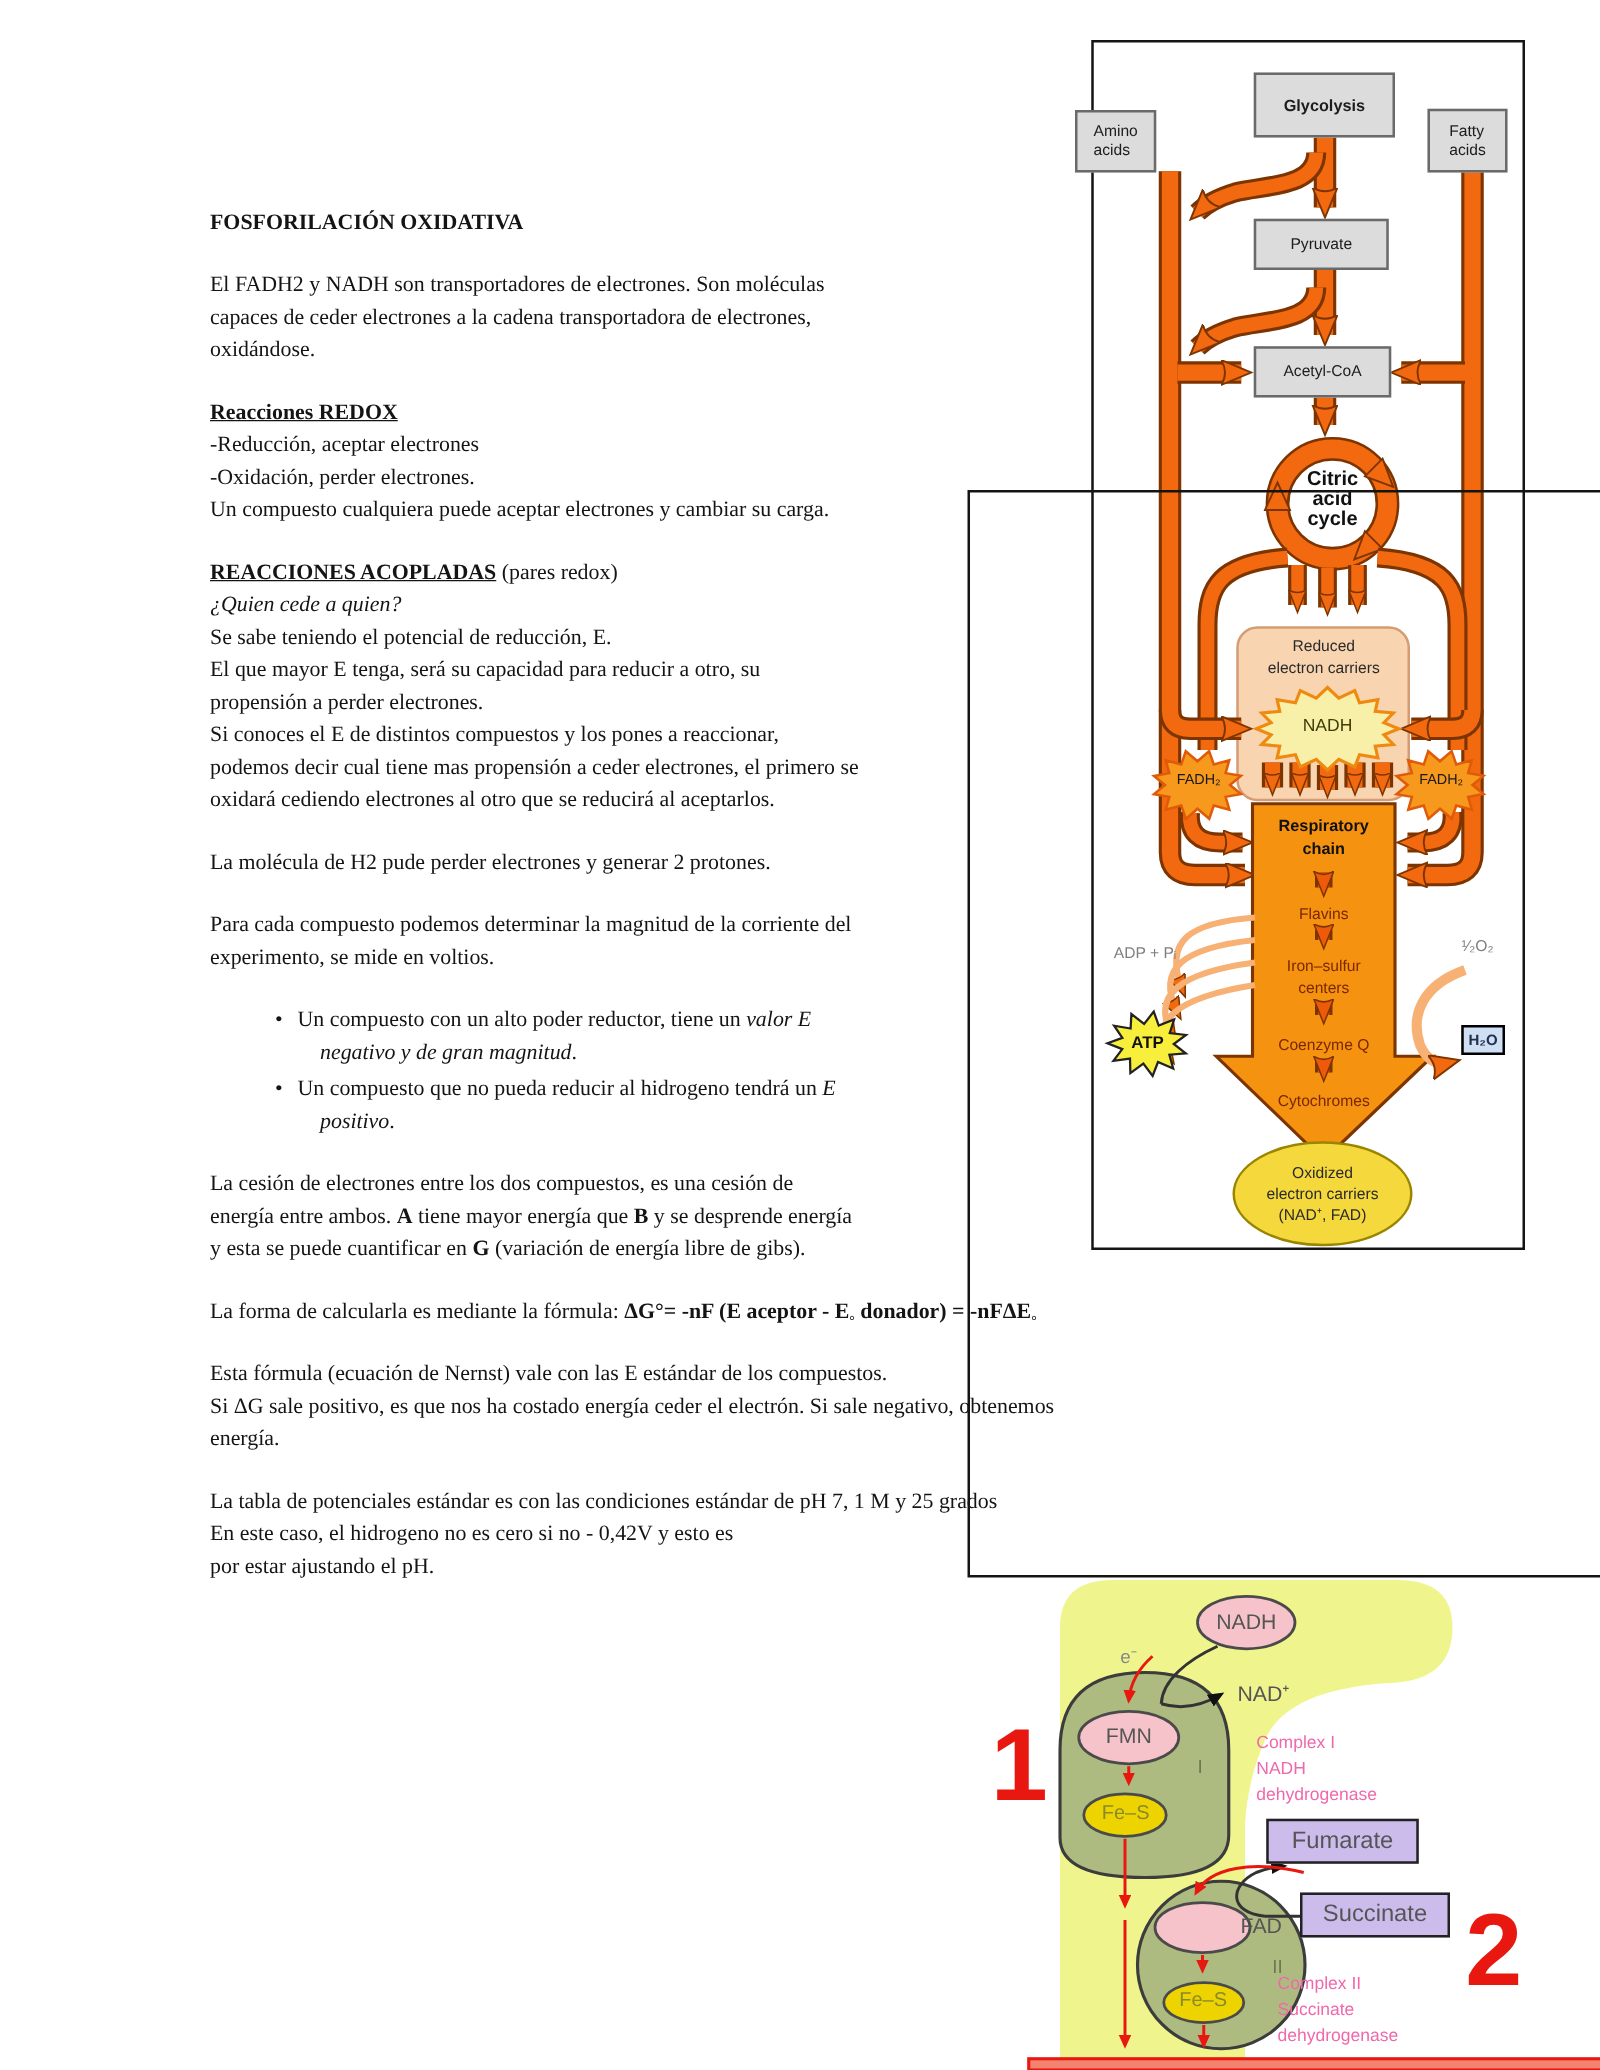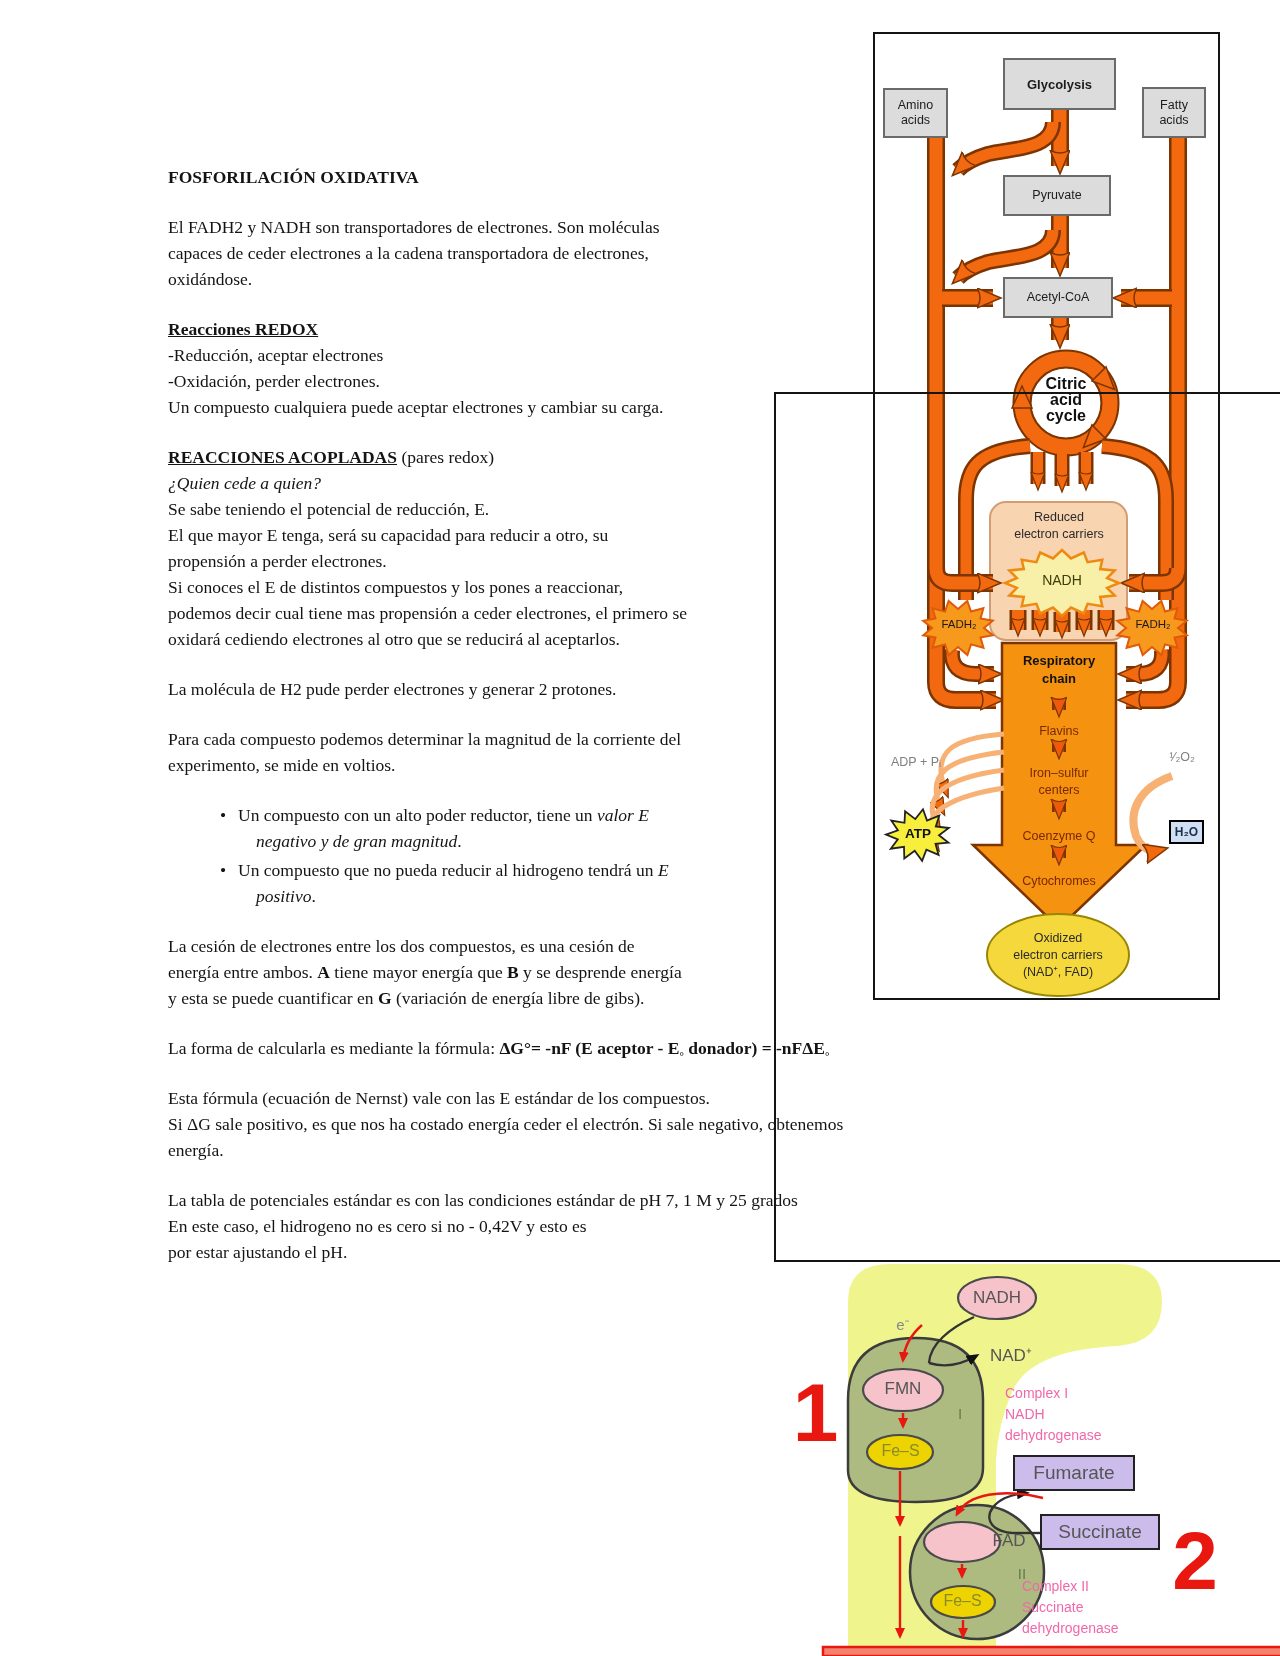--- a/index.html
+++ b/index.html
@@ -20,21 +20,21 @@
   
   #fig1-bg{position:absolute;left:873px;top:32px;width:347px;height:968px;background:#fff;
            border:2px solid #141414;box-sizing:border-box;z-index:8;}
   #overlay-rect{position:absolute;left:774px;top:392px;width:520px;height:870px;
                 border:2px solid #141414;box-sizing:border-box;z-index:50;pointer-events:none;}
   
   #art{position:absolute;left:0;top:0;z-index:10;pointer-events:none;}
   
   .gbox{position:absolute;z-index:12;background:#dcdcdc;border:2px solid #6a6a6a;
         box-sizing:border-box;display:flex;align-items:center;justify-content:center;
-        text-align:center;font-family:"Liberation Sans",sans-serif;font-size:12.5px;
+        font-family:"Liberation Sans",sans-serif;font-size:12.5px;
         color:#1c1c1c;white-space:pre-line;line-height:15px;}
   .gbox.bold{font-weight:bold;font-size:13px;}
   .pbox{position:absolute;z-index:20;background:#ccbcec;border:2px solid #222;
         box-sizing:border-box;display:flex;align-items:center;justify-content:center;
         font-family:"Liberation Sans",sans-serif;font-size:19px;color:#555;}
   .h2obox{position:absolute;z-index:12;background:#cfe0f5;border:2px solid #000000;
         box-sizing:border-box;display:flex;align-items:center;justify-content:center;
         font-family:"Liberation Sans",sans-serif;font-size:12px;font-weight:bold;color:#22304a;}
   .lbl{position:absolute;z-index:20;font-family:"Liberation Sans",sans-serif;
        text-align:center;white-space:pre-line;}
@@ -250,21 +250,21 @@
   <ellipse cx="997" cy="1298" rx="39" ry="21" fill="#f6c3ca" stroke="#4a4a4a" stroke-width="2.2"></ellipse>
   <ellipse cx="903" cy="1390" rx="40" ry="21" fill="#f6c3ca" stroke="#4a4a4a" stroke-width="2.2"></ellipse>
   <ellipse cx="900" cy="1452" rx="33" ry="17" fill="#edd400" stroke="#4a4a4a" stroke-width="2.2"></ellipse>
   <ellipse cx="962" cy="1542" rx="38" ry="20" fill="#f6c3ca" stroke="#4a4a4a" stroke-width="2.2"></ellipse>
   <ellipse cx="963" cy="1602" rx="32" ry="16" fill="#edd400" stroke="#4a4a4a" stroke-width="2.2"></ellipse>
 
   <rect x="823" y="1647" width="459" height="9" fill="#f2836f" stroke="#e81810" stroke-width="2.5"></rect>
 </svg>
 
 <div class="gbox bold" style="left:1003px;top:58px;width:113px;height:52px;"><span>Glycolysis</span></div>
-<div class="gbox" style="left:883px;top:88px;width:65px;height:50px;"><span>Amino
+<div class="gbox" style="left:860px;top:88px;width:65px;height:50px;"><span>Amino
 acids</span></div>
 <div class="gbox" style="left:1142px;top:87px;width:64px;height:51px;"><span>Fatty
 acids</span></div>
 <div class="gbox" style="left:1003px;top:175px;width:108px;height:41px;"><span>Pyruvate</span></div>
 <div class="gbox" style="left:1003px;top:277px;width:110px;height:41px;"><span>Acetyl-CoA</span></div>
 <div class="h2obox" style="left:1169px;top:820px;width:35px;height:24px;">
     <span>H₂O</span>
   </div>
 
 <div class="lbl" style="left:1036px;top:376px;width:60px;font-weight:bold;font-size:16px;line-height:16px;color:#111;">Citric

